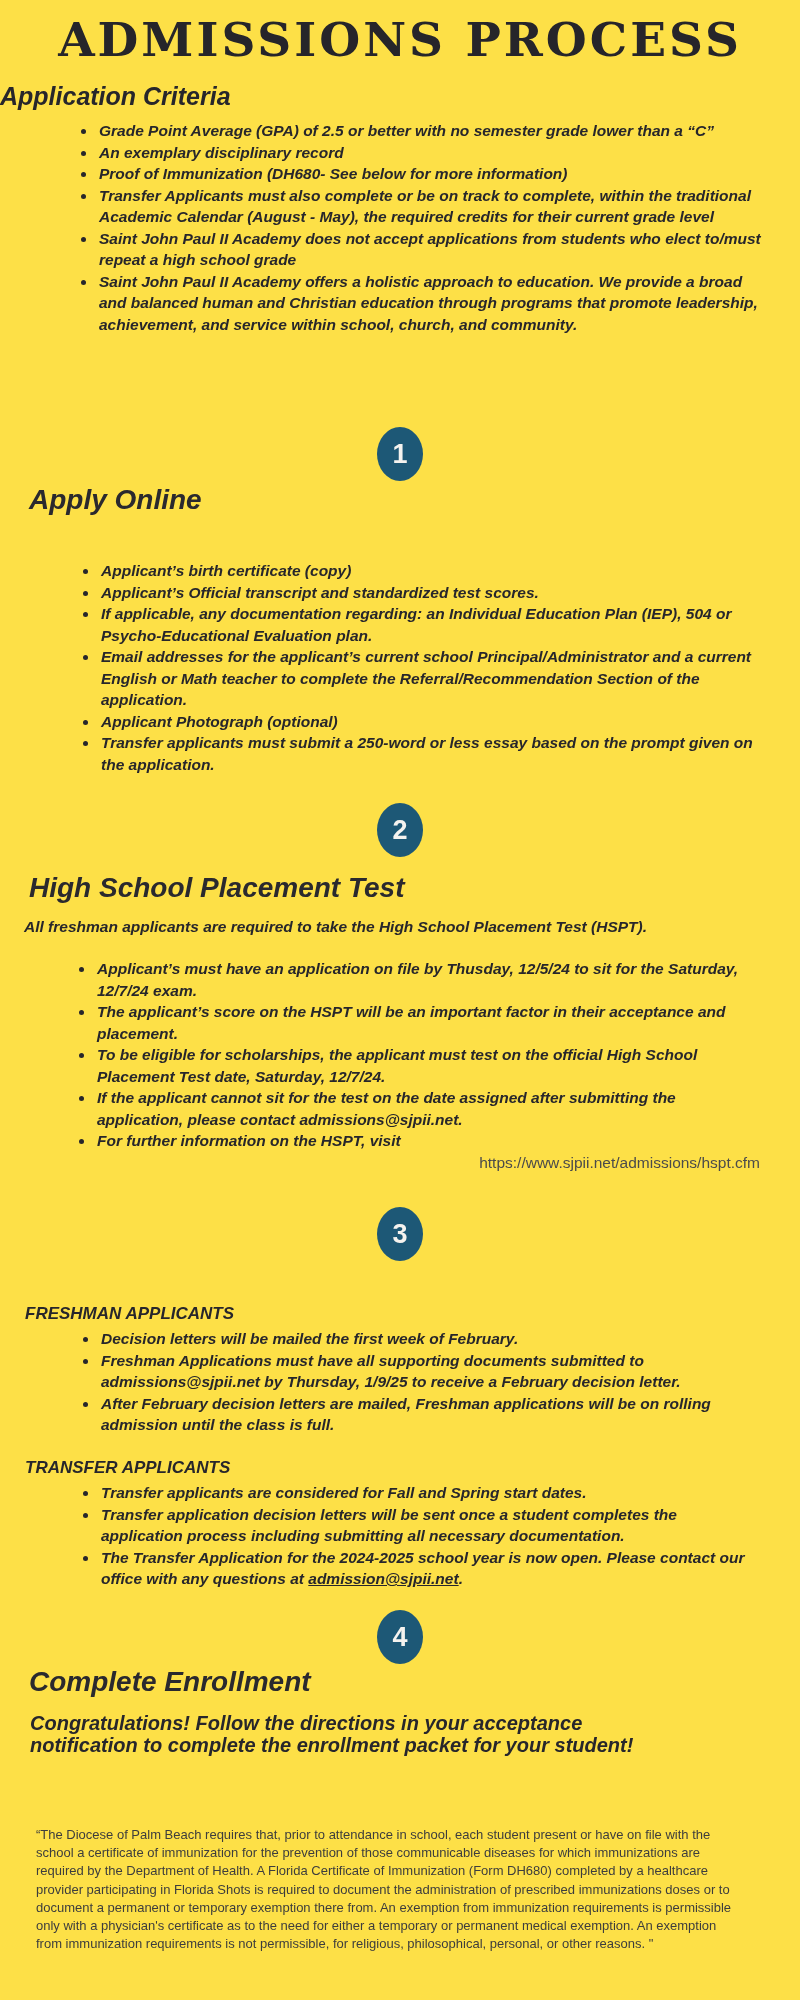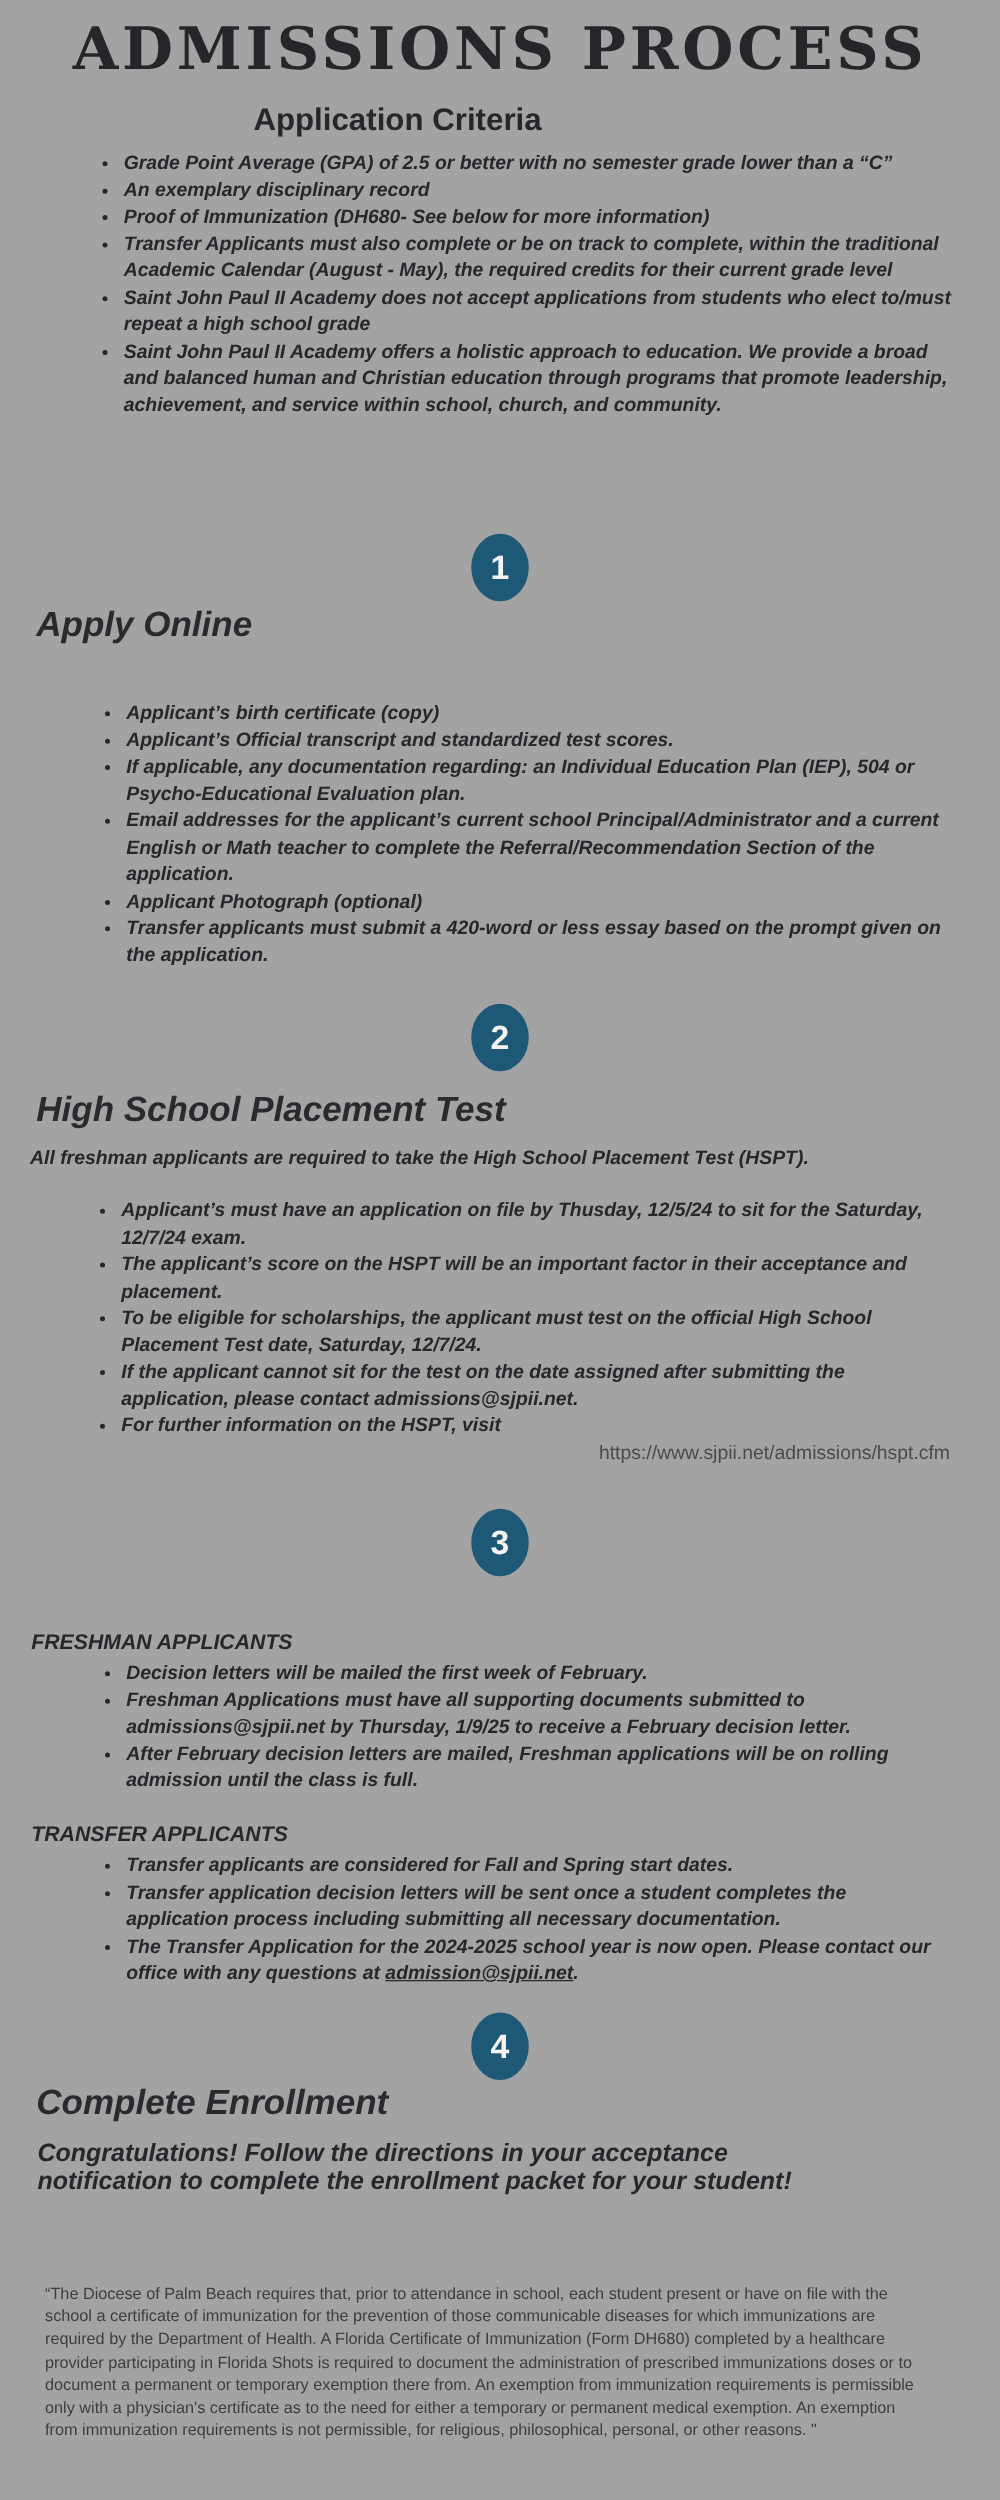--- a/index.html
+++ b/index.html
@@ -1,40 +1,41 @@
 <!DOCTYPE html>
 <html><head>
 <meta charset="utf-8">
 <style>
   * { margin:0; padding:0; box-sizing:border-box; }
   html,body { background:#f2f1ec; }
   .page {
     position:relative;
     width:800px; height:2000px;
-    background:#a3a3a3;
+    background:#fde047;
     color:#27262b;
     font-family:"Liberation Sans", sans-serif;
     overflow:hidden;
   }
   .abs { position:absolute; }
 
   .title {
     top:12px; left:0; width:800px;
     text-align:center;
     font-family:"DejaVu Serif", serif;
     font-weight:bold;
     font-size:47px;
     letter-spacing:3px;
     color:#26252a;
     white-space:nowrap;
   }
   .subtitle {
     top:82px; left:0; width:636px;
-    text-align:center;
+    text-align:left;
     font-size:25px;
+    font-style:italic;
     font-weight:bold;
   }
 
   ul.bullets {
     list-style:disc;
     padding-left:22px;
     font-size:15.5px;
     font-style:italic;
     font-weight:bold;
     line-height:21.5px;
@@ -129,21 +130,21 @@
   <div class="abs badge badge-1" style="background: rgb(29, 88, 118); color: rgb(245, 243, 239);">
     <span>1</span>
   </div>
   <h3 class="abs step-heading heading-1">Apply Online</h3>
   <ul class="abs bullets list-1">
     <li>Applicant’s birth certificate (copy)</li>
     <li>Applicant’s Official transcript and standardized test scores.</li>
     <li>If applicable, any documentation regarding: an Individual Education Plan (IEP), 504 or Psycho-Educational Evaluation plan.</li>
     <li>Email addresses for the applicant’s current school Principal/Administrator and a current English or Math teacher to complete the Referral/Recommendation Section of the application.</li>
     <li>Applicant Photograph (optional)</li>
-    <li>Transfer applicants must submit a 420-word or less essay based on the prompt given on the application.</li>
+    <li>Transfer applicants must submit a 250-word or less essay based on the prompt given on the application.</li>
   </ul>
 
   <div class="abs badge badge-2" style="background: rgb(29, 88, 118); color: rgb(245, 243, 239);">
     <span>2</span>
   </div>
   <h3 class="abs step-heading heading-2">High School Placement Test</h3>
   <p class="abs intro intro-2">All freshman applicants are required to take the High School Placement Test (HSPT).</p>
   <ul class="abs bullets list-2">
     <li>Applicant’s must have an application on file by Thusday, 12/5/24 to sit for the Saturday, 12/7/24 exam.</li>
     <li>The applicant’s score on the HSPT will be an important factor in their acceptance and placement.</li>

